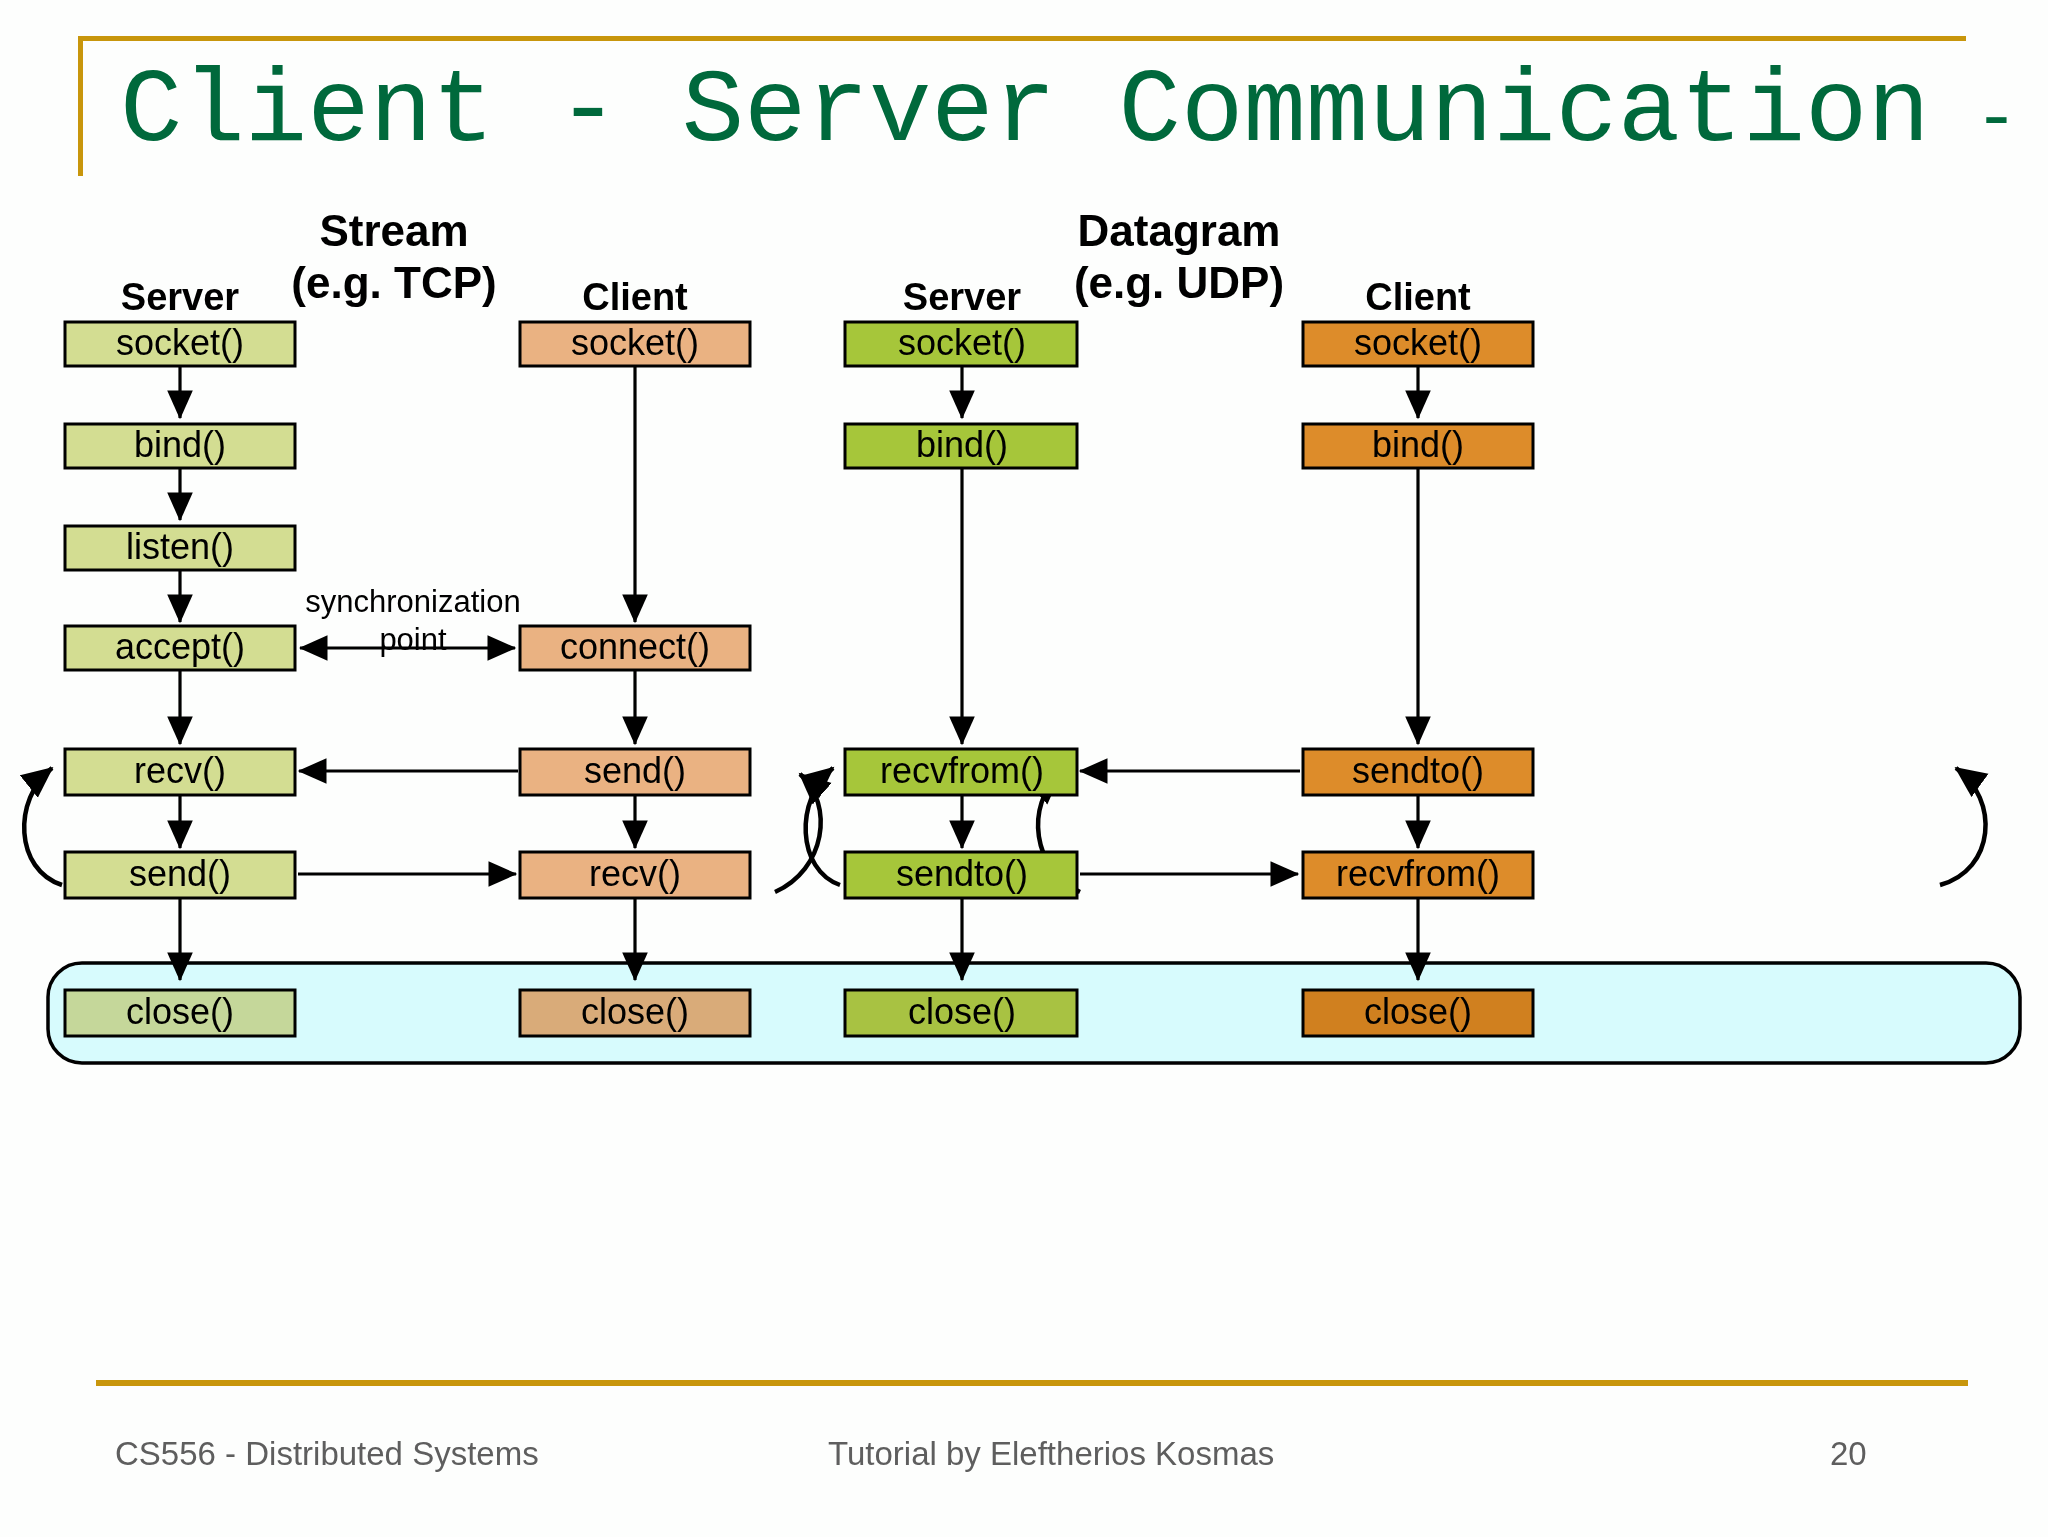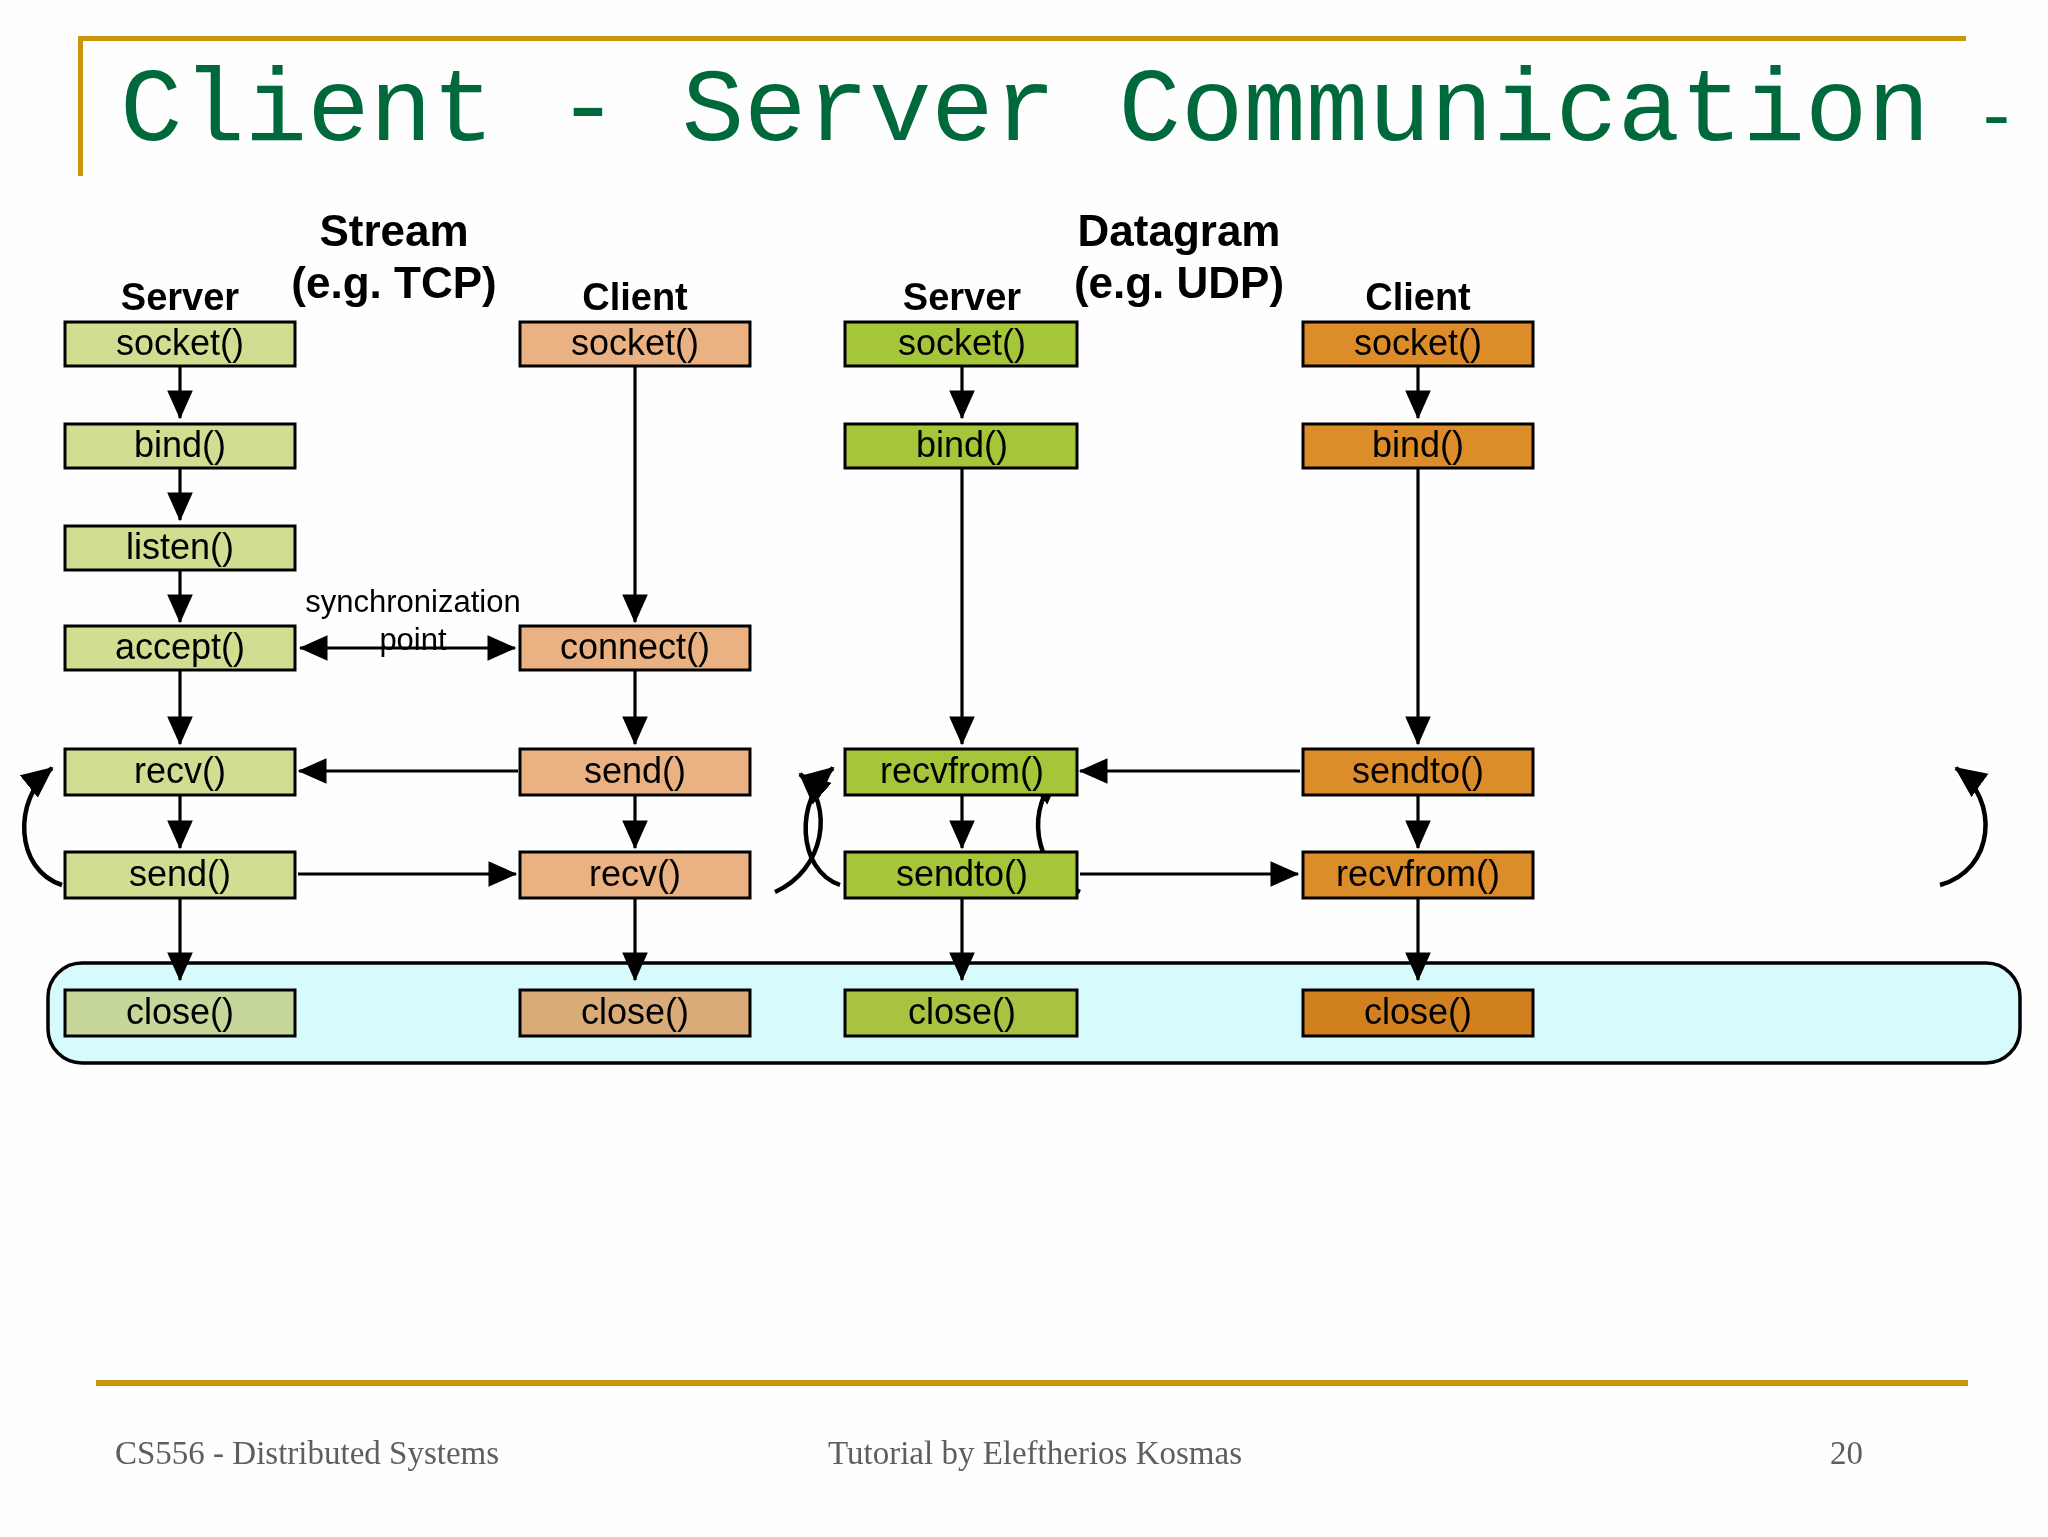--- a/index.html
+++ b/index.html
@@ -53,21 +53,21 @@
     left: 96px;
     top: 1380px;
     width: 1872px;
     height: 6px;
     background: #c8960c;
   }
   .footer-text {
     position: absolute;
     top: 1435px;
     color: #5e5e5e;
-    font-family: Liberation Serif, serif;
+    font-family: Liberation Sans, sans-serif;
     font-size: 33px;
     white-space: nowrap;
   }
   #footer-left  { left: 115px; }
   #footer-center{ left: 780px; margin-left: 48px; }
   #footer-right { left: 1830px; }
 
   
   #diagram {
     position: absolute;

